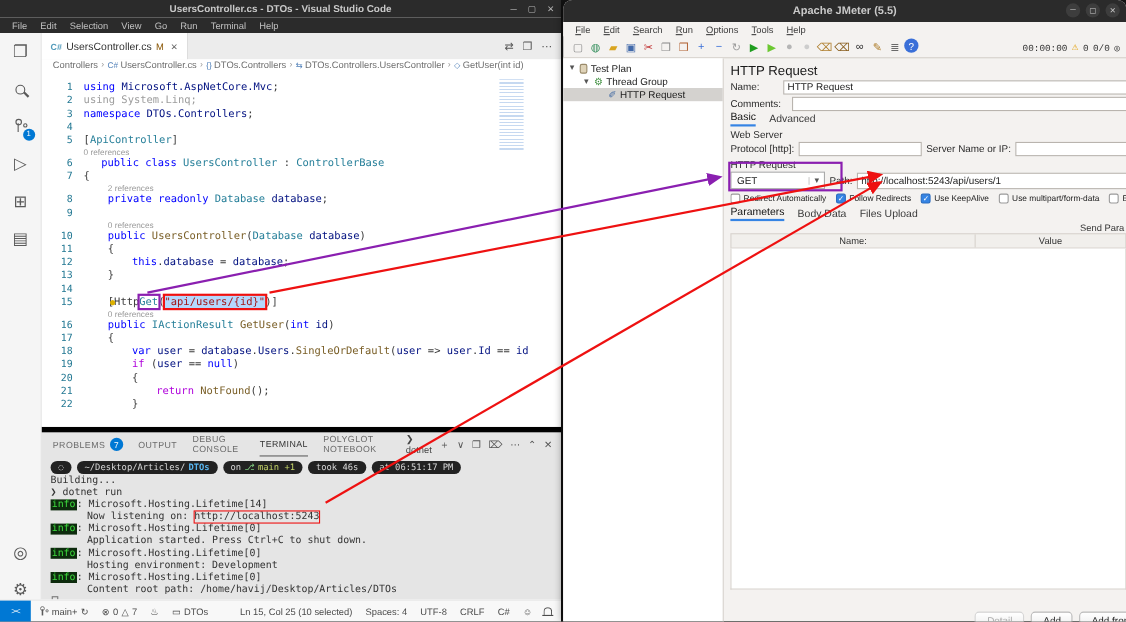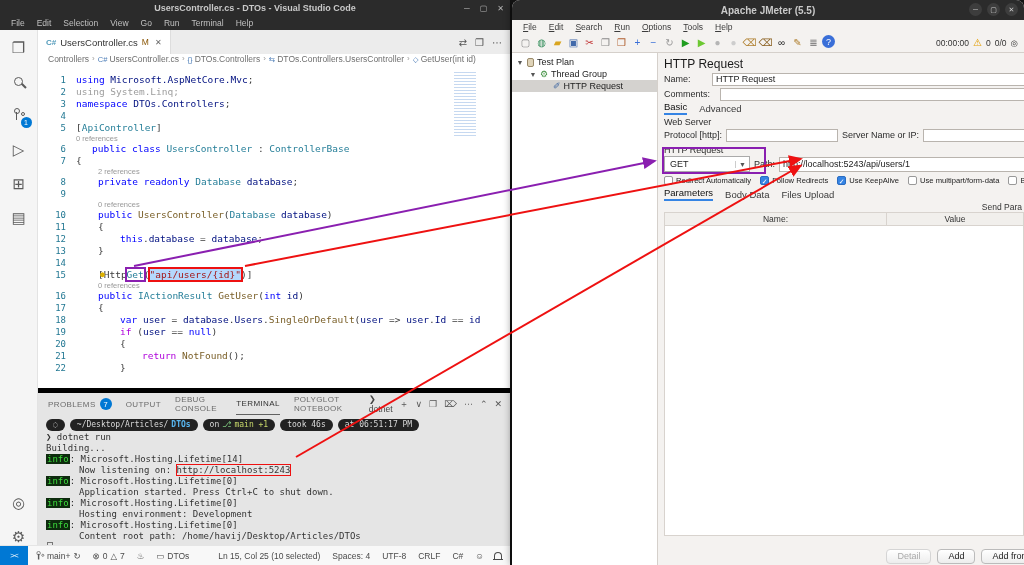--- a/index.html
+++ b/index.html
@@ -79,21 +79,21 @@
   
   .jmeter{left:512px;width:512px;background:#f4f2f0;border-radius:8px 8px 0 0;}
   .jm .tbar{border-radius:8px 8px 0 0;height:20px;}
   .jm .ttext{font-size:10px;}
   .jwctl{position:absolute;right:6px;top:3px;display:flex;gap:5px;}
   .jwbtn{width:13px;height:13px;border-radius:50%;background:#3d3d3d;color:#c9c9c9;font-size:7px;display:flex;align-items:center;justify-content:center;}
   .jmbar{height:13px;display:flex;align-items:center;gap:2px;padding-left:6px;background:#f4f2f0;}
   .jmitem{font-size:8.5px;color:#3c3c3c;padding:0 5px;}
   .jtools{height:20px;display:flex;align-items:center;gap:1px;padding:0 6px;border-bottom:1px solid #d5d0cb;}
   .ticon{width:15px;height:15px;display:flex;align-items:center;justify-content:center;font-size:10px;border-radius:2px;}
-  .jstatus{margin-left:auto;display:flex;align-items:flex-end;gap:4px;font-size:8.5px;color:#333;}
+  .jstatus{margin-left:auto;display:flex;align-items:flex-end;gap:4px;font-size:8.5px;color:#333;font-family:Liberation Mono, monospace;}
   .warntri{color:#e3a008;font-size:10px;}
   .jbody{position:absolute;top:53px;left:0;right:0;bottom:0;display:flex;}
   .jtree{width:146px;background:#fff;border-right:1px solid #d5d0cb;padding-top:3px;font-size:9px;color:#222;}
   .jtrow{height:12px;display:flex;align-items:center;gap:3px;white-space:nowrap;}
   .jtrow.selected{background:#d4d2cf;}
   .disc{color:#555;font-size:7px;width:8px;text-align:center;}
   .i-plan{width:7px;height:9px;background:#dfd3b8;border:1px solid #97севф;border:1px solid #9a8a6a;border-radius:2px;flex:0 0 7px;}
   .i-gear{color:#3f8f3f;font-size:9px;}
   .i-samp{color:#4a6fa5;font-size:9px;}
   .jmain{flex:1;min-width:0;padding:2px 0 9px 6px;display:flex;flex-direction:column;}
@@ -117,21 +117,21 @@
   .cbrow{height:14px;display:flex;align-items:center;gap:9px;overflow:hidden;}
   .cbitem{display:flex;align-items:center;gap:3px;font-size:7.6px;color:#222;white-space:nowrap;}
   .cb{width:9px;height:9px;border:1px solid #999;background:#fff;border-radius:2px;flex:0 0 9px;}
   .cb.on{background:#3584e4;border-color:#2a6cc0;color:#fff;font-size:7px;line-height:9px;text-align:center;}
   .sendpara{height:11px;display:flex;justify-content:flex-end;align-items:center;font-size:8.5px;color:#333;padding-right:2px;white-space:nowrap;}
   .thead{height:14px;display:flex;border:1px solid #d8d3ce;background:#f1efec;}
   .thc{display:flex;align-items:center;justify-content:center;font-size:8.5px;color:#333;}
   .thc.c1{flex:0 0 62%;border-right:1px solid #d8d3ce;}
   .thc.c2{flex:1;}
   .tbody{flex:1;background:#fff;border:1px solid #d8d3ce;border-top:none;}
-  .btnrow{height:20px;display:flex;align-items:center;justify-content:flex-end;gap:6px;padding-top:20px;}
+  .btnrow{height:20px;display:flex;justify-content:flex-end;gap:6px;padding-top:20px;}
   .jbtn{height:15px;padding:0 10px;font-size:9px;color:#222;background:linear-gradient(#fff,#ededed);border:1px solid #bbb;border-radius:4px;display:flex;align-items:center;white-space:nowrap;}
   .jbtn.disabled{color:#aaa;border-color:#d5d5d5;}
 
   
   .overlay{position:absolute;left:0;top:0;width:1024px;height:565px;pointer-events:none;z-index:60;}
   .annbox{position:absolute;z-index:59;pointer-events:none;border:2.5px solid var(--ann-purple);}
 </style>
 </head>
 <body>
 
@@ -261,22 +261,22 @@
               </span>
             </div>
           <div class="term" id="vs-term">
               <div class="promptrow">
                 <span class="pill">◌</span>
                 <span class="pill">~/Desktop/Articles/<b class="blue">DTOs</b></span>
                 <span class="pill">on <span class="grn">⎇ </span><span class="ylw">main +1</span></span>
                 <span class="pill">took 46s</span>
                 <span class="pill">at 06:51:17 PM</span>
               </div>
+              <div class="trow">Building...</div>
               <div class="trow"><b>❯ </b>dotnet run</div>
-              <div class="trow">Building...</div>
               <div class="trow"><span class="infobadge">info</span>: Microsoft.Hosting.Lifetime[14]</div>
               <div class="trow cont">Now listening on: <span class="urlbox">http://localhost:5243</span></div>
               <div class="trow"><span class="infobadge">info</span>: Microsoft.Hosting.Lifetime[0]</div>
               <div class="trow cont">Application started. Press Ctrl+C to shut down.</div>
               <div class="trow"><span class="infobadge">info</span>: Microsoft.Hosting.Lifetime[0]</div>
               <div class="trow cont">Hosting environment: Development</div>
               <div class="trow"><span class="infobadge">info</span>: Microsoft.Hosting.Lifetime[0]</div>
               <div class="trow cont">Content root path: /home/havij/Desktop/Articles/DTOs</div>
               <div class="trow"><span class="cursorbox"></span></div>
             </div>

